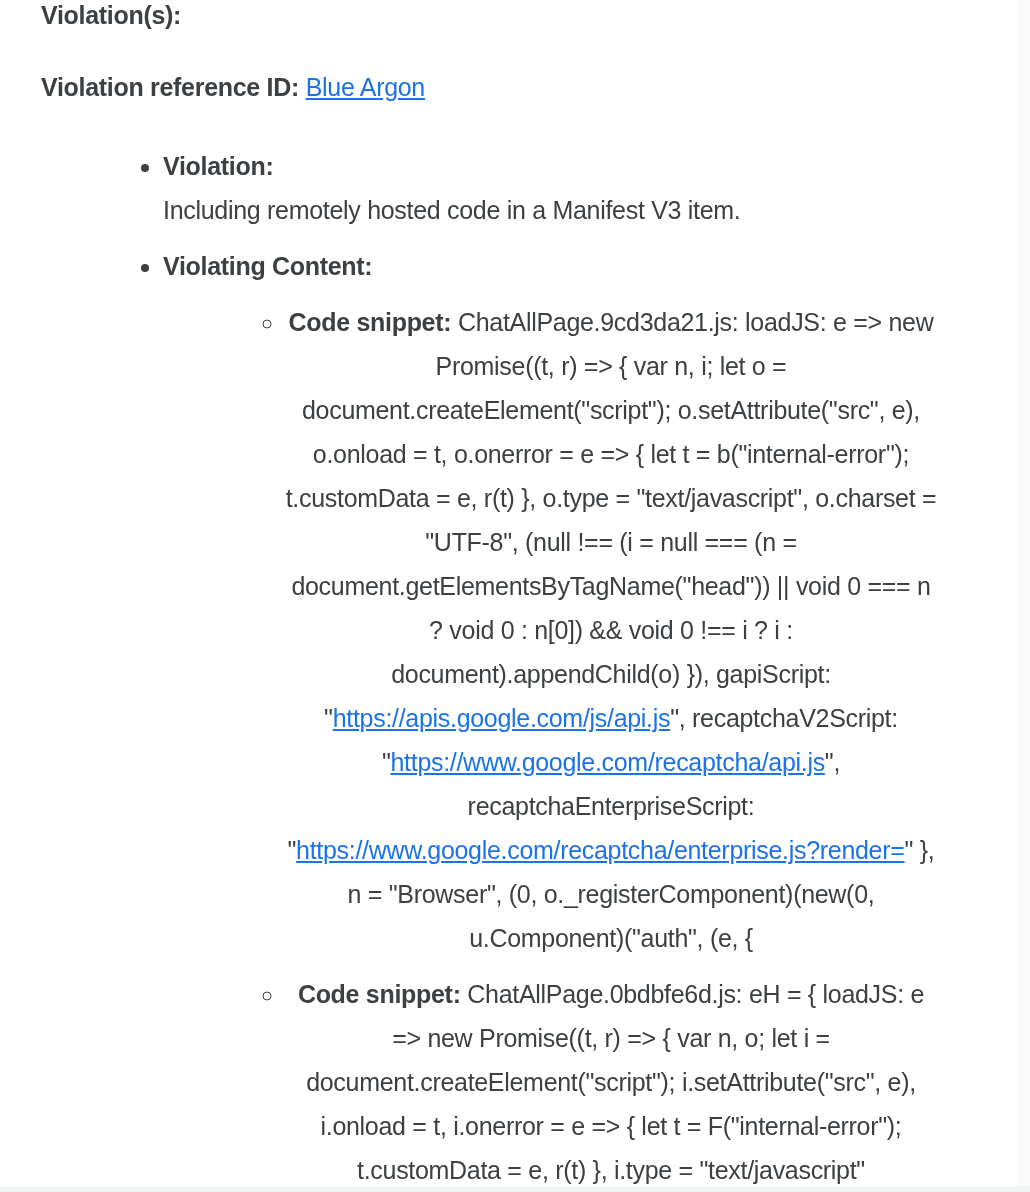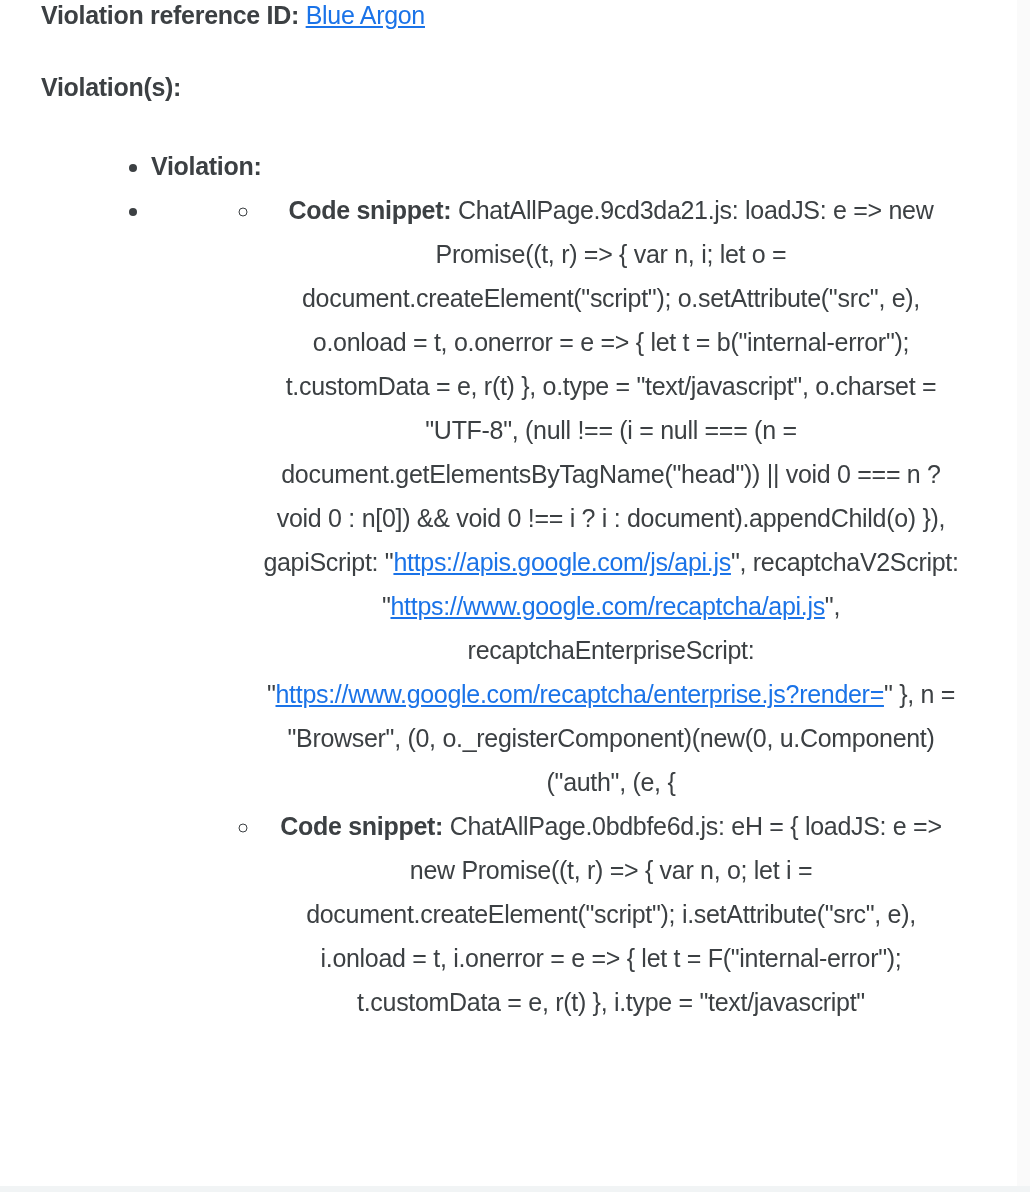--- a/index.html
+++ b/index.html
@@ -41,21 +41,21 @@
     margin: 30px 0 0 0;
     padding-left: 110px;
     list-style: disc outside;
   }
   ul.sub-list {
     margin: 0;
     padding-left: 110px;
     list-style: circle outside;
     text-align: center;
   }
-  li { margin: 0; padding: 0; }
+  li { margin: 12px; padding: 0; }
   li.code-snippet-item { overflow-wrap: break-word; }
   .right-gutter {
     position: absolute;
     top: 0;
     right: 0;
     width: 13px;
     height: 100%;
     background: #fafafa;
   }
   .bottom-band {
@@ -66,34 +66,36 @@
     height: 6px;
     background: #f1f4f5;
   }
 </style>
 </head>
 <body>
 
 <div class="email-body">
 
   <p>
-    <strong>Violation reference ID:</strong>
-    <a class="lnk" href="#">Blue Argon</a>
+    <strong>Violation(s):</strong>
   </p>
 
   <p>
-    <strong>Violation(s):</strong>
+    <strong>Violation reference ID:</strong>
+    <a class="lnk" href="#">Blue Argon</a>
   </p>
 
 
   <ul class="top-list">
     <li>
       <strong>Violation:</strong><br>
+      <span>Including remotely hosted code in a Manifest V3 item.</span>
     </li>
     <li>
+      <strong>Violating Content:</strong>
       <ul class="sub-list">
         <li class="code-snippet-item"><strong>Code snippet: </strong><span>ChatAllPage.9cd3da21.js: loadJS: e =&gt; new Promise((t, r) =&gt; { var n, i; let o = document.createElement("script"); o.setAttribute("src", e), o.onload = t, o.onerror = e =&gt; { let t = b("internal-error"); t.customData = e, r(t) }, o.type = "text/javascript", o.charset = "UTF-8", (null !== (i = null === (n = document.getElementsByTagName("head")) || void 0 === n ? void 0 : n[0]) &amp;&amp; void 0 !== i ? i : document).appendChild(o) }), gapiScript: "</span><a href="#" class="lnk">https://apis.google.com/js/api.js</a><span>", recaptchaV2Script: "</span><a href="#" class="lnk">https://www.google.com/recaptcha/api.js</a><span>", recaptchaEnterpriseScript: "</span><a href="#" class="lnk">https://www.google.com/recaptcha/enterprise.js?render=</a><span>" }, n = "Browser", (0, o._registerComponent)(new(0, u.Component)("auth", (e, {</span></li>
         <li class="code-snippet-item"><strong>Code snippet: </strong><span>ChatAllPage.0bdbfe6d.js: eH = { loadJS: e =&gt; new Promise((t, r) =&gt; { var n, o; let i = document.createElement("script"); i.setAttribute("src", e), i.onload = t, i.onerror = e =&gt; { let t = F("internal-error"); t.customData = e, r(t) }, i.type = "text/javascript"</span></li>
       </ul>
     </li>
   </ul>
 
 </div>
 
 <div class="right-gutter"></div>

